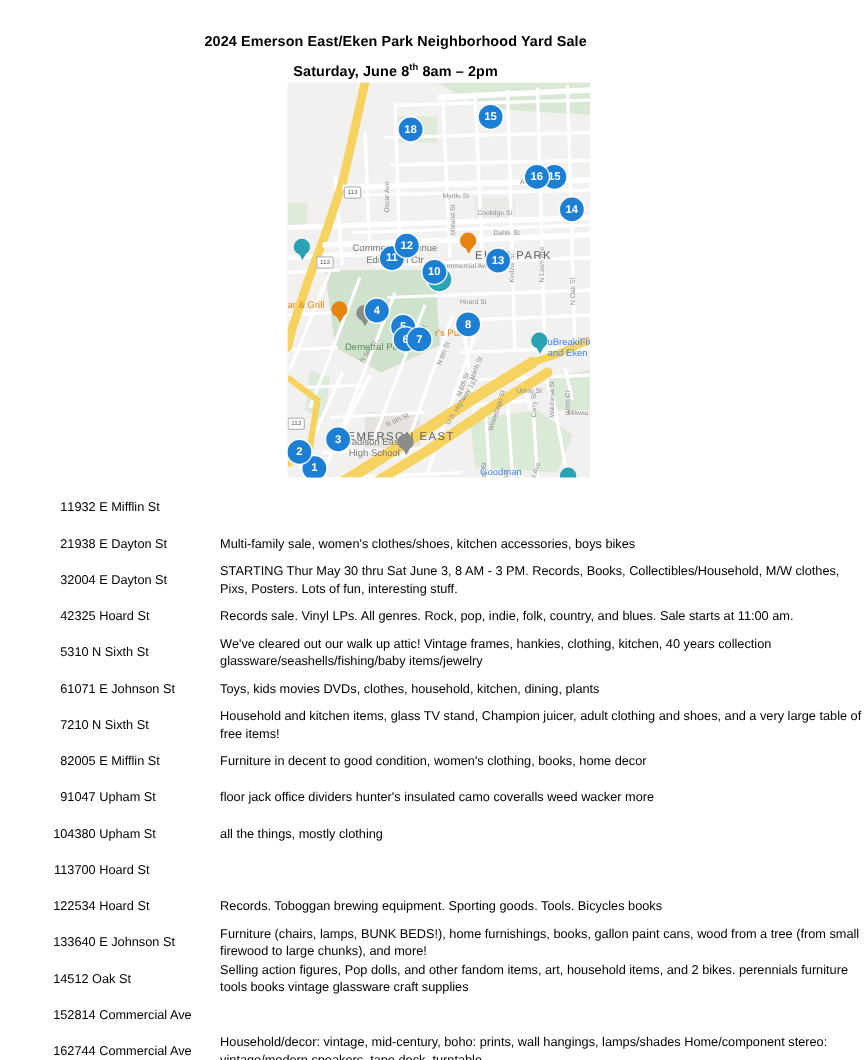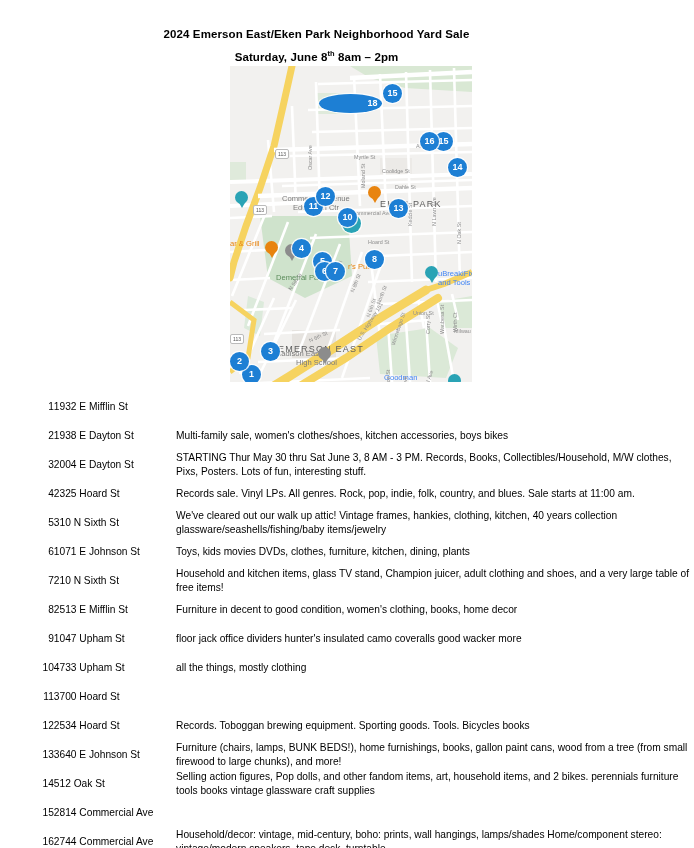--- a/index.html
+++ b/index.html
@@ -219,24 +219,24 @@
       </svg>
     </div>
 
     <div id="map-labels">
         <div class="maplabel" style="left: 150px; top: 133px; font-size: 9px; letter-spacing: 1.2px; color: rgb(93, 93, 93); font-weight: 400;">EKEN PARK</div>
         <div class="maplabel" style="left: 48px; top: 278px; font-size: 9px; letter-spacing: 1.2px; color: rgb(93, 93, 93); font-weight: 400;">EMERSON EAST</div>
         <div class="maplabel" style="left: 52px; top: 128px; font-size: 7.6px; color: rgb(123, 123, 123);">Commercial Avenue</div>
         <div class="maplabel" style="left: 63px; top: 137px; font-size: 7.6px; color: rgb(123, 123, 123);">Education Ctr</div>
         <div class="maplabel" style="left: 46px; top: 207px; font-size: 7.6px; color: rgb(90, 140, 90);">Demetral Park</div>
         <div class="maplabel" style="left: 45px; top: 283px; font-size: 7.6px; color: rgb(123, 123, 123);">Madison East</div>
-        <div class="maplabel" style="left: 66px; top: 292px; font-size: 7.6px; color: rgb(123, 123, 123);">High School</div>
+        <div class="maplabel" style="left: 49px; top: 292px; font-size: 7.6px; color: rgb(123, 123, 123);">High School</div>
         <div class="maplabel" style="left: 154px; top: 307px; font-size: 7.6px; color: rgb(66, 133, 244);">Goodman</div>
         <div class="maplabel" style="left: 208px; top: 203px; font-size: 7.6px; color: rgb(66, 133, 244);">uBreakiFix</div>
-        <div class="maplabel" style="left: 208px; top: 212px; font-size: 7.6px; color: rgb(66, 133, 244);">and Tools</div>
+        <div class="maplabel" style="left: 208px; top: 212px; font-size: 7.6px; color: rgb(66, 133, 244);">and Eken</div>
         <div class="maplabel" style="left: 0px; top: 173px; font-size: 7.6px; color: rgb(232, 132, 15);">ar &amp; Grill</div>
         <div class="maplabel" style="left: 118px; top: 196px; font-size: 7.6px; color: rgb(232, 132, 15);">r's Pub</div>
         <div class="maplabel" style="left: 186px; top: 77px; font-size: 5.4px; color: rgb(142, 142, 142); transform: rotate(0deg); transform-origin: left top;">Aberg Ave</div>
         <div class="maplabel" style="left: 124px; top: 88px; font-size: 5.4px; color: rgb(142, 142, 142); transform: rotate(0deg); transform-origin: left top;">Myrtle St</div>
         <div class="maplabel" style="left: 152px; top: 102px; font-size: 5.4px; color: rgb(142, 142, 142); transform: rotate(0deg); transform-origin: left top;">Coolidge St</div>
         <div class="maplabel" style="left: 165px; top: 118px; font-size: 5.4px; color: rgb(142, 142, 142); transform: rotate(0deg); transform-origin: left top;">Dahle St</div>
         <div class="maplabel" style="left: 122px; top: 144px; font-size: 5.4px; color: rgb(142, 142, 142); transform: rotate(0deg); transform-origin: left top;">Commercial Ave</div>
         <div class="maplabel" style="left: 138px; top: 173px; font-size: 5.4px; color: rgb(142, 142, 142); transform: rotate(0deg); transform-origin: left top;">Hoard St</div>
         <div class="maplabel" style="left: 183px; top: 244px; font-size: 5.4px; color: rgb(142, 142, 142); transform: rotate(0deg); transform-origin: left top;">Union St</div>
         <div class="maplabel" style="left: 224px; top: 262px; font-size: 5.4px; color: rgb(142, 142, 142); transform: rotate(0deg); transform-origin: left top;">Milwau</div>
@@ -306,21 +306,21 @@
         <div class="pin" style="left: 135px; top: 184px;">8</div>
         <div class="pin teal" style="left: 112px; top: 148px;">9</div>
         <div class="pin" style="left: 108px; top: 142px;">10</div>
         <div class="pin" style="left: 74px; top: 131px;">11</div>
         <div class="pin" style="left: 86px; top: 121px;">12</div>
         <div class="pin" style="left: 159px; top: 133px;">13</div>
         <div class="pin" style="left: 218px; top: 92px;">14</div>
         <div class="pin" style="left: 204px; top: 66px;">15</div>
         <div class="pin" style="left: 190px; top: 66px;">16</div>
         <div class="pin" style="left: 153px; top: 18px;">15</div>
-        <div class="pin" style="left: 89px; top: 28px; padding-left: 44px;">18</div>
+        <div class="pin" style="left: 89px; top: 28px;">18</div>
       </div>
   </div>
 
   <div class="listing">
     <table class="sales">
       <tbody id="sales-body">
           <tr class="row">
             <td class="num">1</td>
             <td class="addr">1932 E Mifflin St</td>
             <td class="desc"></td>
@@ -341,40 +341,40 @@
             <td class="desc">Records sale. Vinyl LPs. All genres. Rock, pop, indie, folk, country, and blues. Sale starts at 11:00 am.</td>
           </tr>
           <tr class="row">
             <td class="num">5</td>
             <td class="addr">310 N Sixth St</td>
             <td class="desc">We've cleared out our walk up attic! Vintage frames, hankies, clothing, kitchen, 40 years collection glassware/seashells/fishing/baby items/jewelry</td>
           </tr>
           <tr class="row">
             <td class="num">6</td>
             <td class="addr">1071 E Johnson St</td>
-            <td class="desc">Toys, kids movies DVDs, clothes, furniture, kitchen, dining, plants</td>
+            <td class="desc">Toys, kids movies DVDs, clothes, household, kitchen, dining, plants</td>
           </tr>
           <tr class="row">
             <td class="num">7</td>
             <td class="addr">210 N Sixth St</td>
             <td class="desc">Household and kitchen items, glass TV stand, Champion juicer, adult clothing and shoes, and a very large table of free items!</td>
           </tr>
           <tr class="row">
             <td class="num">8</td>
-            <td class="addr">2513 E Mifflin St</td>
+            <td class="addr">2005 E Mifflin St</td>
             <td class="desc">Furniture in decent to good condition, women's clothing, books, home decor</td>
           </tr>
           <tr class="row">
             <td class="num">9</td>
             <td class="addr">1047 Upham St</td>
-            <td class="desc">floor jack office dividers hunter's insulated camo coveralls good wacker more</td>
+            <td class="desc">floor jack office dividers hunter's insulated camo coveralls weed wacker more</td>
           </tr>
           <tr class="row">
             <td class="num">10</td>
-            <td class="addr">4733 Upham St</td>
+            <td class="addr">4380 Upham St</td>
             <td class="desc">all the things, mostly clothing</td>
           </tr>
           <tr class="row">
             <td class="num">11</td>
             <td class="addr">3700 Hoard St</td>
             <td class="desc"></td>
           </tr>
           <tr class="row">
             <td class="num">12</td>
             <td class="addr">2534 Hoard St</td>

